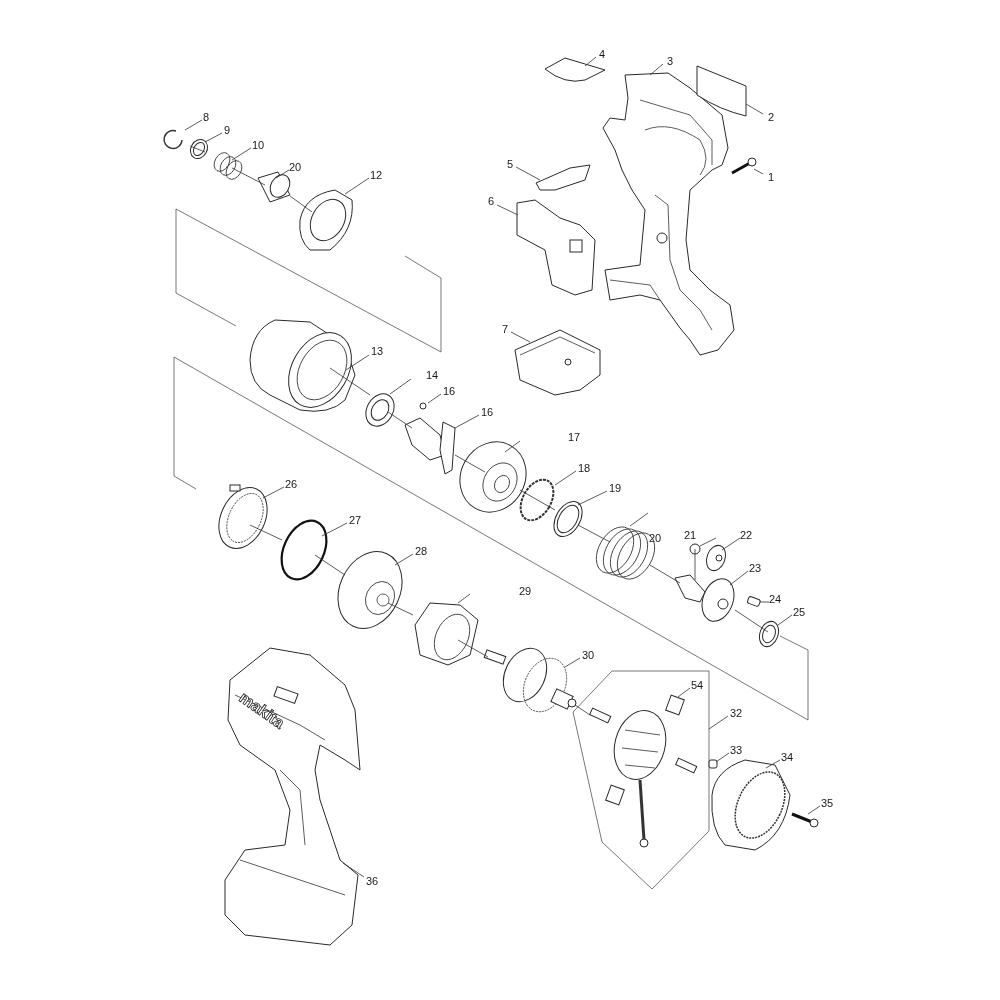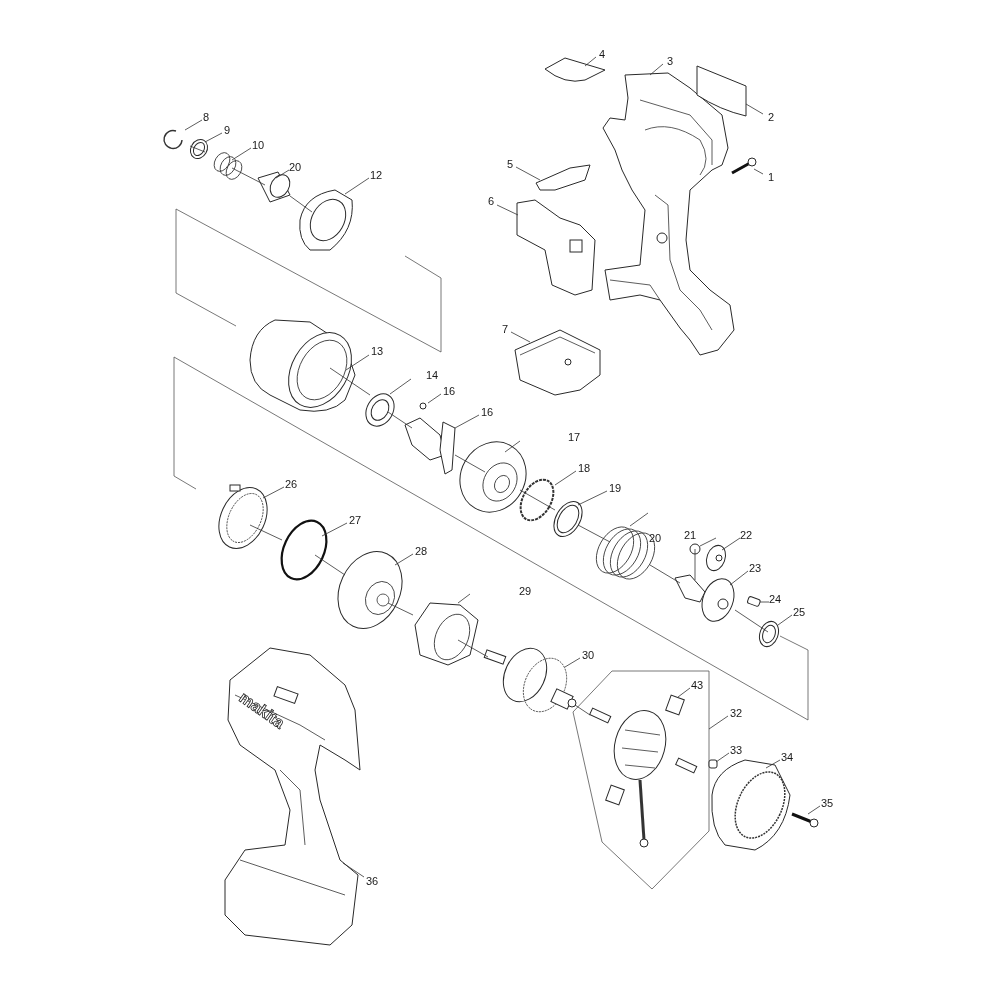--- a/index.html
+++ b/index.html
@@ -281,19 +281,19 @@
     <span class="callout" style="left: 690px; top: 535px;">21</span>
     <span class="callout" style="left: 746px; top: 535px;">22</span>
     <span class="callout" style="left: 755px; top: 568px;">23</span>
     <span class="callout" style="left: 775px; top: 599px;">24</span>
     <span class="callout" style="left: 799px; top: 612px;">25</span>
     <span class="callout" style="left: 291px; top: 484px;">26</span>
     <span class="callout" style="left: 355px; top: 520px; text-align: center;">27</span>
     <span class="callout" style="left: 421px; top: 551px;">28</span>
     <span class="callout" style="left: 477px; top: 591px; margin-left: 48px;">29</span>
     <span class="callout" style="left: 588px; top: 655px;">30</span>
-    <span class="callout" style="left: 697px; top: 685px;">43</span>
+    <span class="callout" style="left: 697px; top: 685px;">54</span>
     <span class="callout" style="left: 736px; top: 713px;">32</span>
     <span class="callout" style="left: 736px; top: 750px;">33</span>
     <span class="callout" style="left: 787px; top: 757px;">34</span>
     <span class="callout" style="left: 827px; top: 803px;">35</span>
     <span class="callout" style="left: 372px; top: 881px;">36</span>
   </div>
 
 </body></html>

